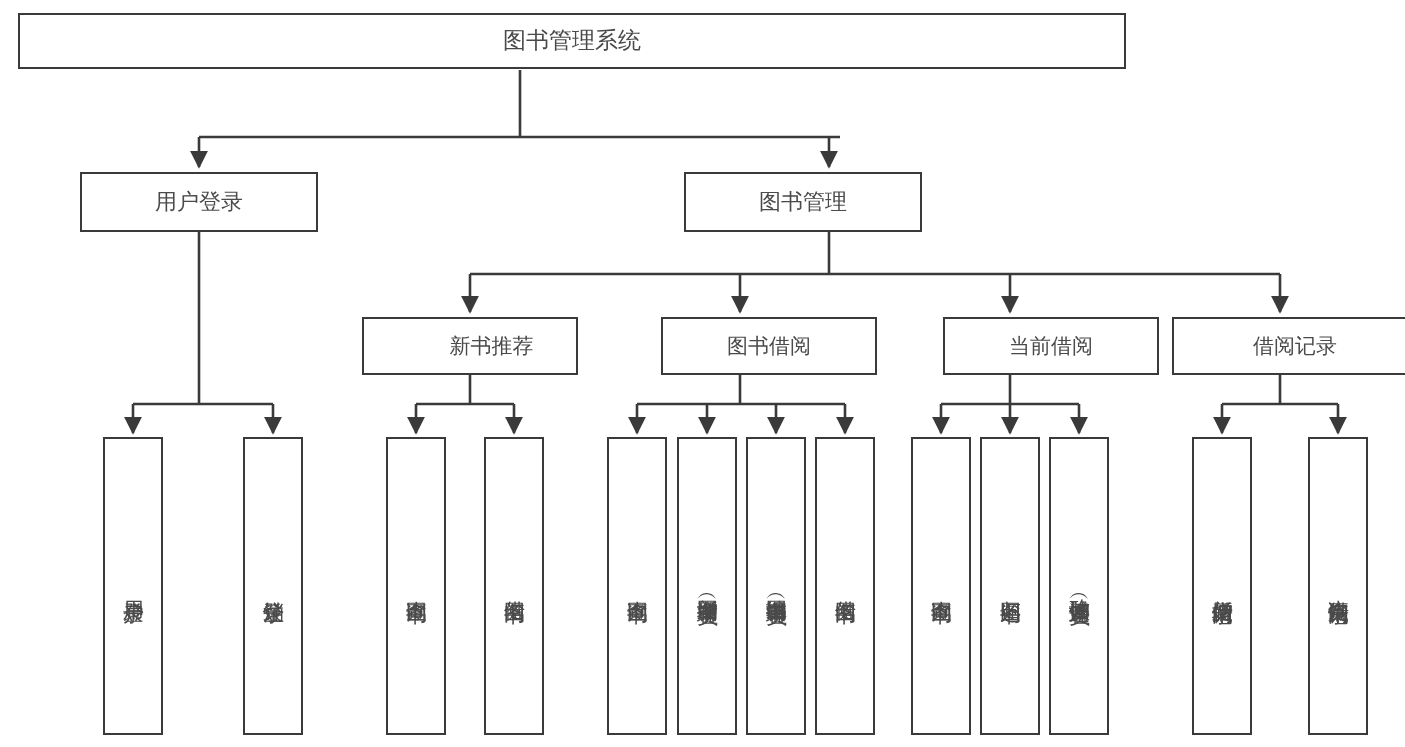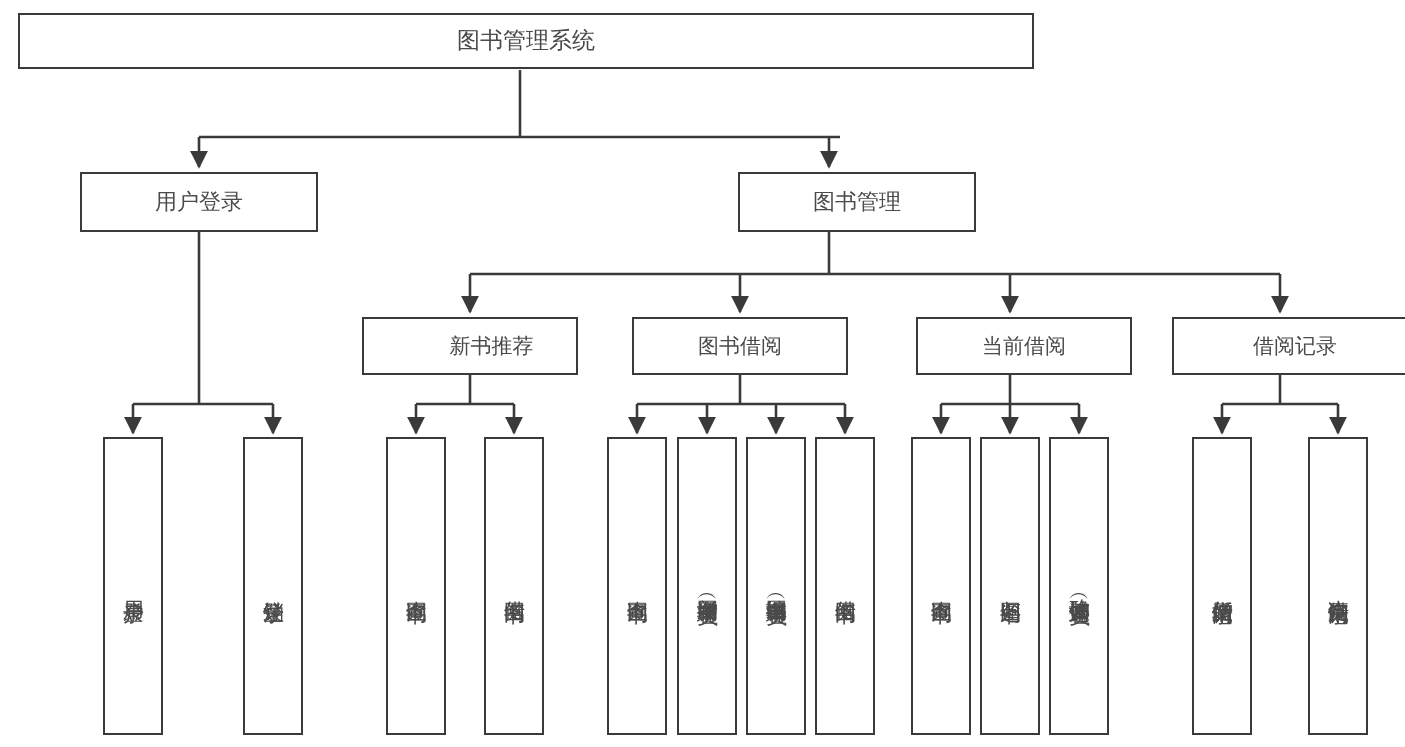--- a/index.html
+++ b/index.html
@@ -118,38 +118,38 @@
       <path d="M 1010 404 L 1010 433" marker-end="url(#arrow)"></path>
       <path d="M 1079 404 L 1079 433" marker-end="url(#arrow)"></path>
 
       <path d="M 1280 375 L 1280 404"></path>
       <path d="M 1222 404 L 1338 404"></path>
       <path d="M 1222 404 L 1222 433" marker-end="url(#arrow)"></path>
       <path d="M 1338 404 L 1338 433" marker-end="url(#arrow)"></path>
     </g>
   </svg>
 
-  <div class="node root" style="left:18px;top:13px;width:1016px;height:56px;">
+  <div class="node root" style="left:18px;top:13px;width:1108px;height:56px;">
     <span>图书管理系统</span>
   </div>
 
   <div class="node lvl1" style="left:80px;top:172px;width:238px;height:60px;">
     <span>用户登录</span>
   </div>
-  <div class="node lvl1" style="left:738px;top:172px;width:238px;height:60px;">
+  <div class="node lvl1" style="left:684px;top:172px;width:238px;height:60px;">
     <span>图书管理</span>
   </div>
 
   <div class="node lvl2" style="left:362px;top:317px;width:216px;height:58px;padding-left:43px;">
     <span>新书推荐</span>
   </div>
-  <div class="node lvl2" style="left:632px;top:317px;width:216px;height:58px;">
+  <div class="node lvl2" style="left:661px;top:317px;width:216px;height:58px;">
     <span>图书借阅</span>
   </div>
-  <div class="node lvl2" style="left:916px;top:317px;width:216px;height:58px;">
+  <div class="node lvl2" style="left:943px;top:317px;width:216px;height:58px;">
     <span>当前借阅</span>
   </div>
   <div class="node lvl2" style="left:1172px;top:317px;width:246px;height:58px;">
     <span>借阅记录</span>
   </div>
 
   <div class="node leaf" style="left:103px;top:437px;width:60px;height:298px;">
     <span class="leaf-label">用户登录</span>
   </div>
   <div class="node leaf" style="left:243px;top:437px;width:60px;height:298px;">

